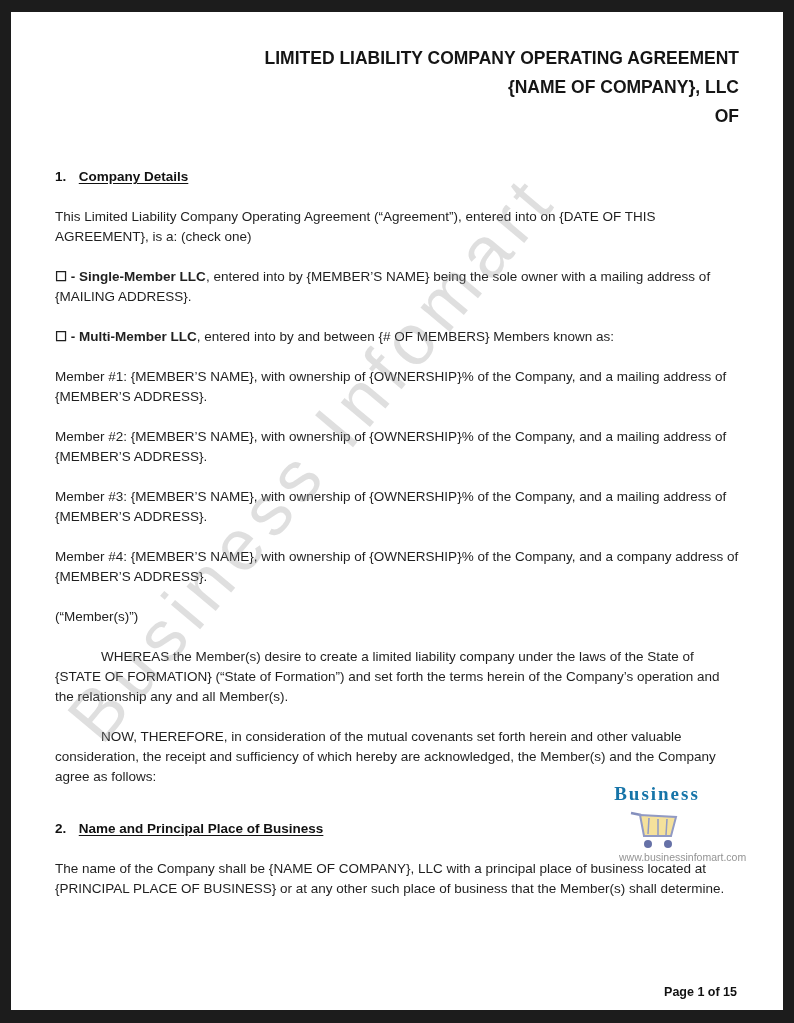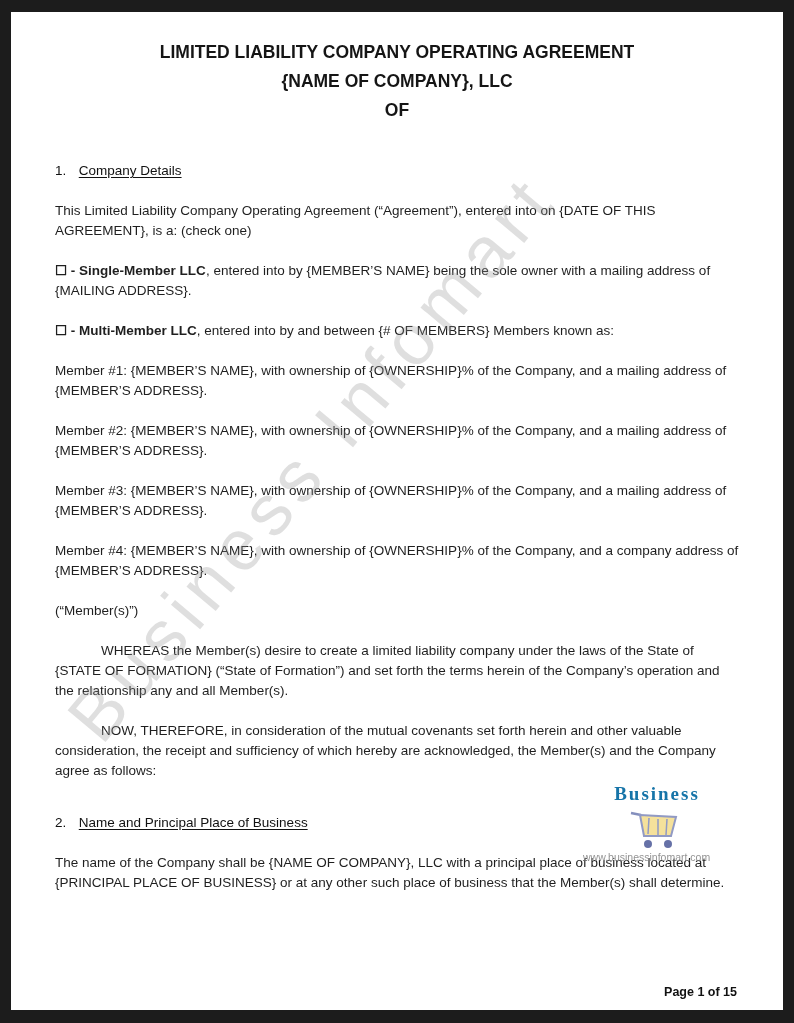--- a/index.html
+++ b/index.html
@@ -9,24 +9,24 @@
     position:relative; overflow:hidden;
   }
   .page {
     position:relative; width:100%; height:100%; box-sizing:border-box;
     background:#ffffff; padding:26px 44px 20px 44px; overflow:hidden;
     font-family:"Liberation Sans", sans-serif; font-size:13.5px;
     line-height:20px; color:#1f1f1f;
   }
   .content { position:relative; z-index:1; }
   .title {
-    text-align:center; font-weight:bold; font-size:17.5px;
-    line-height:29px; color:#151515; 
+    text-align:right; font-weight:bold; font-size:17.5px;
+    line-height:29px; color:#151515; margin-top:6px;
   }
-  .heading { font-weight:normal; color:#111; }
+  .heading { font-weight:bold; color:#111; }
   .heading .num { display:inline-block; min-width:20px; }
   .heading .txt { text-decoration:underline; text-underline-offset:2px; }
   .h1gap { margin-top:36px; }
   .h2gap { margin-top:32px; }
   .para { margin:20px 0 0 0; }
   .indent { }
   .firstline { text-indent:46px; }
   .b { font-weight:bold; }
   .watermark {
     position:absolute; left:64px; top:712px; z-index:2;
@@ -42,21 +42,21 @@
   .logo-top {
     font-family:"Liberation Serif", serif; font-weight:600;
     font-size:19px; letter-spacing:2px; color:#0369a1;margin-top:16px;
   }
   .cart { display:block; margin:2px auto -6px auto; }
   .logo-bottom {
     font-family:"Liberation Serif", serif; font-weight:bold;
     font-size:16px; color:#1a1a1a; margin-top:-8px;
   }
   .logo-url {
-    font-size:10.5px; color:#8a8a8a; margin-top:1px; margin-left:16px;
+    font-size:10.5px; color:#8a8a8a; margin-top:1px; margin-left:52px;
     white-space:nowrap; text-align:left;
   }
   .footer {
     position:absolute; right:46px; bottom:8px; z-index:1;
     font-weight:bold; font-size:12.5px; color:#111;
   }
 </style>
 </head>
 <body>
 

